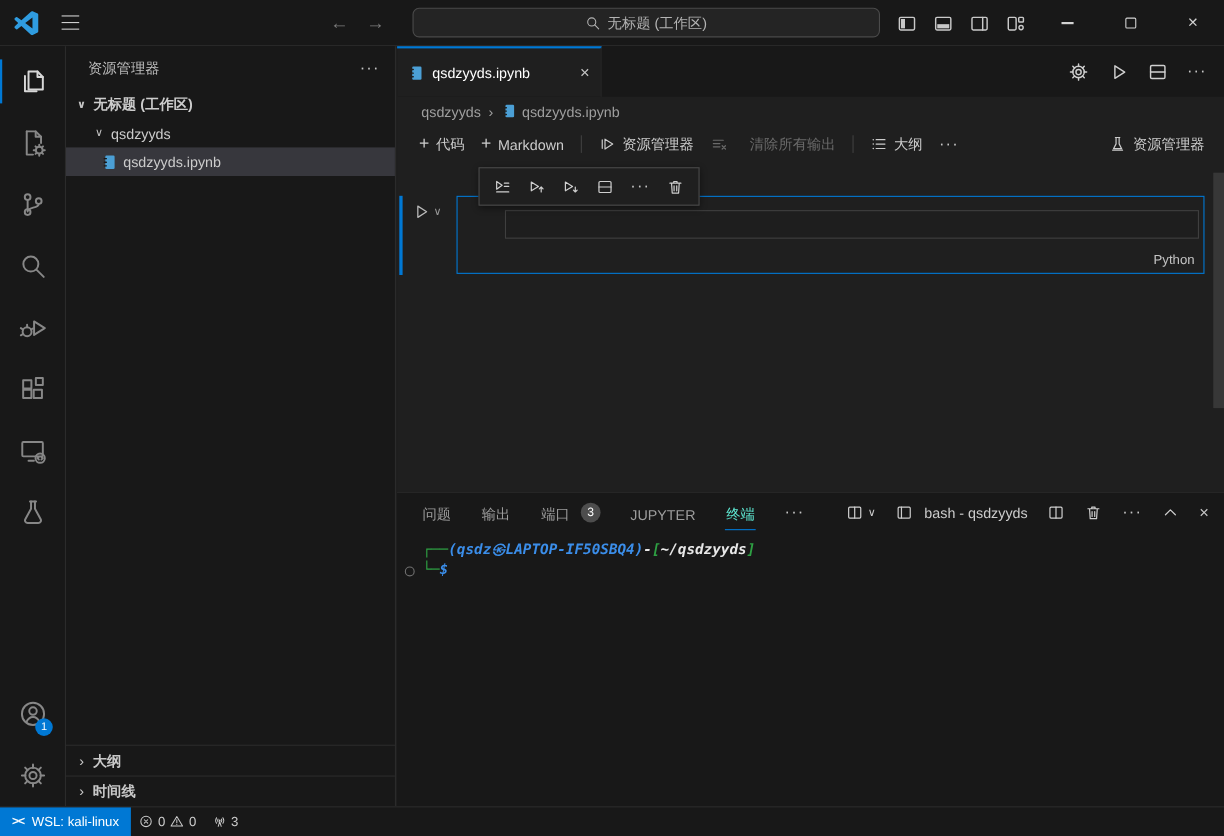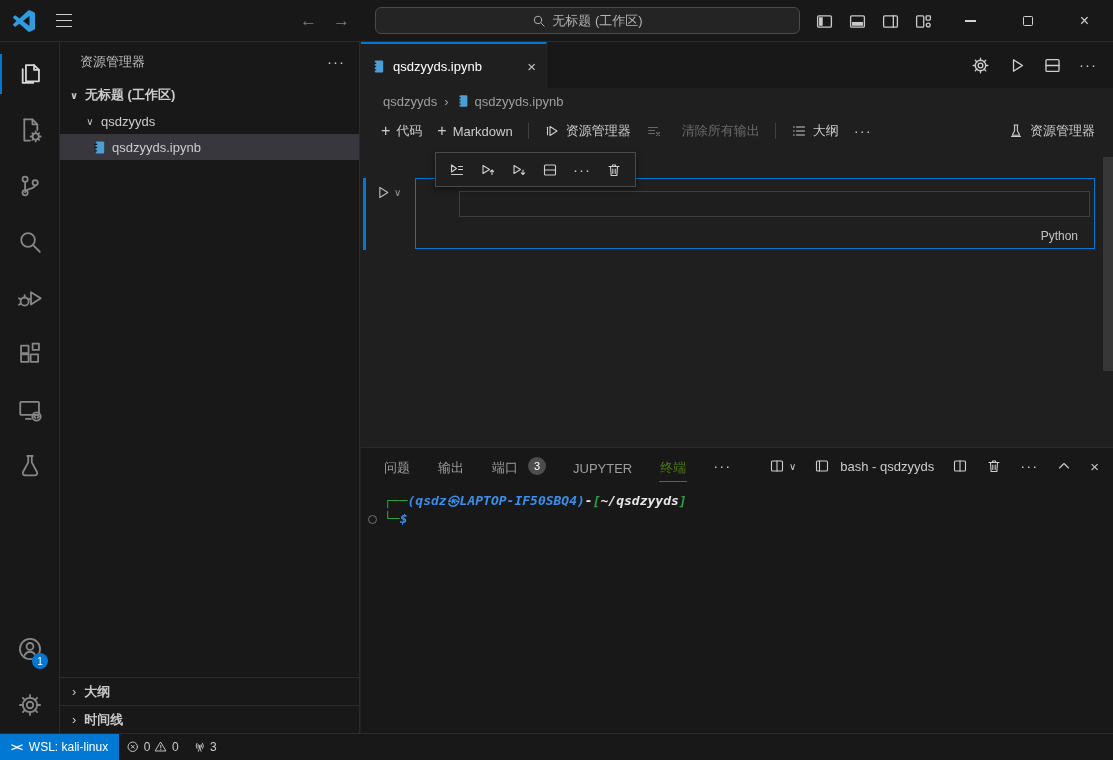--- a/index.html
+++ b/index.html
@@ -68,33 +68,33 @@
   .vdiv { width:1px; height:16px; background:#404040; }
   #kernel { margin-left:auto; padding-right:18px; }
 
   #nbbody { position:relative; height:299px; }
   #cell-focusbar { position:absolute; left:2px; top:30px; width:3px; height:72px; background:var(--accent,#0078d4); }
   #runbtn { position:absolute; left:13px; top:36px; display:flex; align-items:center; gap:3px; color:#b9b9b9; cursor:pointer; }
   #runbtn svg { width:17px; height:17px; }
   #runbtn .chev { font-size:10px; color:#9a9a9a; }
   #cell { position:absolute; left:54px; top:30px; width:680px; height:71px; border:1px solid var(--accent,#0078d4); background:#1f1f1f; }
   #cell-editor { position:absolute; left:43px; top:12px; width:631px; height:26px; border:1px solid #3f3f3f; background:#1e1e1e; cursor:text; }
-  #cell-lang { position:absolute; right:16px; bottom:5px; font-size:12px; color:#c3c3c3; cursor:pointer; }
+  #cell-lang { position:absolute; right:8px; bottom:5px; font-size:12px; color:#c3c3c3; cursor:pointer; }
   #cell-toolbar { position:absolute; left:74px; top:4px; height:35px; display:flex; align-items:center; gap:15px; padding:0 13px;
       background:#1f1f1f; border:1px solid #4a4a4a; box-shadow:0 2px 6px rgba(0,0,0,.45); color:#cfcfcf; z-index:3; }
   #cell-toolbar .cti { width:16px; height:16px; cursor:pointer; }
   #cell-toolbar .more { width:auto; }
   #nb-scrollbar { position:absolute; right:0; top:9px; width:10px; height:214px; background:#4f4f4f; opacity:.5; cursor:pointer; }
 
   
   #panel { position:absolute; left:361px; top:447px; right:0; bottom:27px; background:#181818; border-top:1px solid #2b2b2b; }
   #panel-tabs { height:36px; display:flex; align-items:center; gap:26px; padding-left:22px; font-size:13px; color:#9d9d9d; }
   .ptab { height:100%; display:flex; align-items:center; gap:9px; cursor:pointer; }
   .ptab .ul { padding:9px 1px 4px; border-bottom:1px solid transparent; }
-  .ptab.active { color:#4d7c0f; }
+  .ptab.active { color:#5eead4; }
   .ptab.active .ul { border-bottom-color:var(--accent,#0078d4); }
   .badge { min-width:18px; height:18px; border-radius:9px; background:var(--badge-bg,#4d4d4d); color:#fff; font-size:11px;
       display:flex; align-items:center; justify-content:center; padding:0 4px; }
   #panel-right { margin-left:auto; display:flex; align-items:center; gap:18px; padding-right:14px; color:#cfcfcf; }
   #panel-right svg { width:16px; height:16px; }
   .pr { display:flex; align-items:center; gap:4px; cursor:pointer; }
   #term-entry { font-size:13px; color:#cccccc; gap:10px; }
   #terminal { position:relative; padding:8px 0 0 6px; font-family:"DejaVu Sans Mono","Liberation Mono",monospace;
       font-size:13px; font-weight:bold; line-height:18px; cursor:text; }
   .tline { padding-left:17px; white-space:pre;font-style:italic; }

